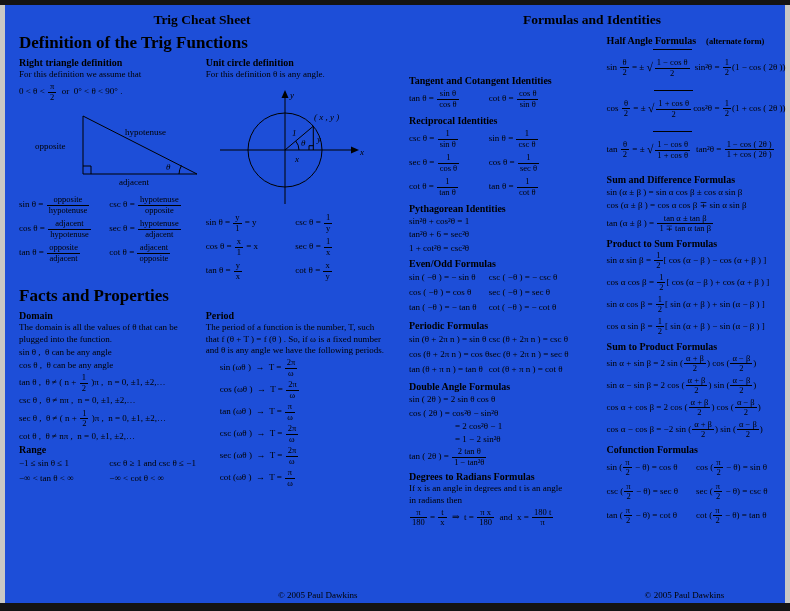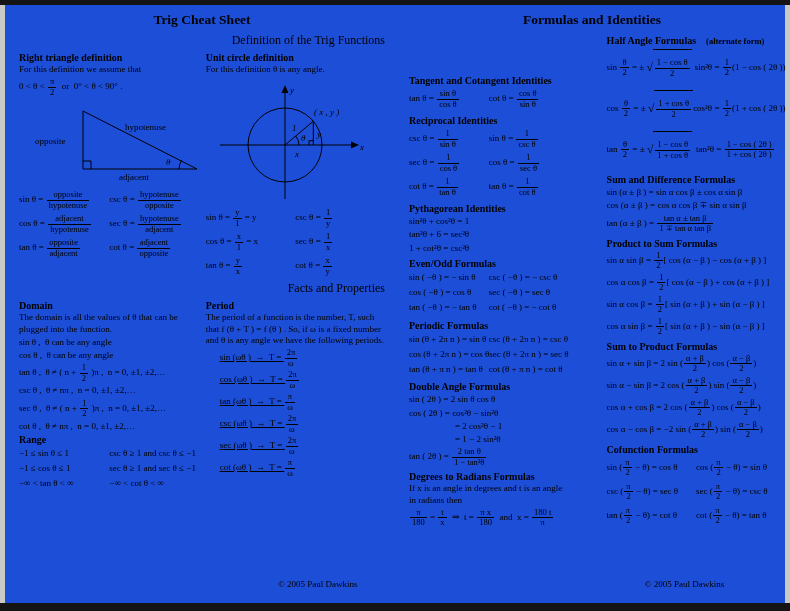--- a/index.html
+++ b/index.html
@@ -5,43 +5,43 @@
 *{margin:0;padding:0;box-sizing:border-box;}
 html,body{width:790px;height:611px;}
 body{background:#c9c9c5;font-family:"Liberation Serif","DejaVu Serif",serif;color:#000;overflow:hidden;}
 .frame{position:relative;width:790px;height:611px;}
 .edge{position:absolute;left:0;width:100%;background:#141414;z-index:3;}
 .edge.top{top:0;height:5px;}
 .edge.bottom{bottom:0;height:8px;}
 .sheet{position:absolute;top:5px;bottom:8px;left:5px;right:5px;background:#1d4ed8;display:flex;}
 .page{position:relative;width:50%;height:100%;padding:7px 10px 16px 14px;}
 .page-title{text-align:center;font-size:13.5px;font-weight:bold;margin-bottom:5px;}
-.section-title{text-align:right;font-size:12px;font-weight:normal;margin:3px 0 2px;}
+.section-title{text-align:left;font-size:17px;font-weight:bold;margin:3px 0 2px;}
 .cols{display:flex;}
 .colA{width:51%;padding-right:6px;}
 .colB{width:49%;}
 .c1{width:48.5%;padding-right:6px;margin-top:40px;}
 .c2{width:51.5%;margin-left:32px;}
 .sec{margin-bottom:4px;}
 .sub-h{font-size:10px;font-weight:bold;margin:2px 0 1px;}
 .sub-note{font-size:8.5px;font-weight:bold;margin-left:10px;}
 .hrow{display:flex;align-items:baseline;}
 .txt{font-size:9px;line-height:1.25;}
 .f{font-size:9px;line-height:1.25;margin:2px 0;white-space:nowrap;}
 .pair{display:flex;align-items:center;}
 .pair .f{flex:1;}
 .ind{padding-left:46px;}
-.plist{padding-left:14px;text-decoration:underline;}
+.plist{padding-left:14px;}
 .fr{display:inline-block;vertical-align:middle;text-align:center;margin:0 1px;}
 .fn,.fd{display:block;padding:0 2px;line-height:1.12;font-size:8.5px;}
 .fn{border-bottom:1px solid #000;}
 .sq{display:inline-block;vertical-align:middle;white-space:nowrap;}
 .rad{font-size:1.3em;vertical-align:middle;line-height:1;}
 .sqc{display:inline-block;vertical-align:middle;border-top:1px solid #000;padding:8px 1px;}
-.footer{position:absolute;bottom:14px;font-size:9px;}
+.footer{position:absolute;bottom:3px;font-size:9px;}
 .footer.fl{left:70%;}
 .footer.fr2{left:64%;}
 svg{display:block;margin:2px 0 3px;}
 svg line,svg path,svg circle,svg polygon{stroke:#000;fill:none;stroke-width:1;}
 svg polygon.ar{fill:#000;stroke:none;}
 svg text{font-size:9px;font-style:italic;fill:#000;stroke:none;font-family:"Liberation Serif","DejaVu Serif",serif;}
 svg text.w{font-style:normal;}
 </style>
 </head>
 <body>
@@ -129,24 +129,20 @@
           <div class="f">tan θ ,&nbsp; θ ≠ ( n + <span class="fr"><span class="fn">1</span><span class="fd">2</span></span> )π ,&nbsp; n = 0, ±1, ±2,…</div>
           <div class="f">csc θ ,&nbsp; θ ≠ nπ ,&nbsp; n = 0, ±1, ±2,…</div>
           <div class="f">sec θ ,&nbsp; θ ≠ ( n + <span class="fr"><span class="fn">1</span><span class="fd">2</span></span> )π ,&nbsp; n = 0, ±1, ±2,…</div>
           <div class="f">cot θ ,&nbsp; θ ≠ nπ ,&nbsp; n = 0, ±1, ±2,…</div>
           <div class="sub-h">Range</div>
           <div class="pair">
             <div class="f">−1 ≤ sin θ ≤ 1</div>
             <div class="f">csc θ ≥ 1 and csc θ ≤ −1</div>
           </div>
           <div class="pair">
-            <div class="f">−1 ≤ cos θ ≤ 1</div>
-            <div class="f">sec θ ≥ 1 and sec θ ≤ −1</div>
-          </div>
-          <div class="pair">
             <div class="f">−∞ &lt; tan θ &lt; ∞</div>
             <div class="f">−∞ &lt; cot θ &lt; ∞</div>
           </div>
         </div>
 
         <div class="colB">
           <div class="sub-h">Period</div>
           <div class="txt">The period of a function is the number, T, such that f (θ + T ) = f (θ ) .  So, if ω is a fixed number and θ is any angle we have the following periods.</div>
           <div class="plist">
             <div class="f">sin (ωθ )&nbsp; →&nbsp; T = <span class="fr"><span class="fn">2π</span><span class="fd">ω</span></span></div>

